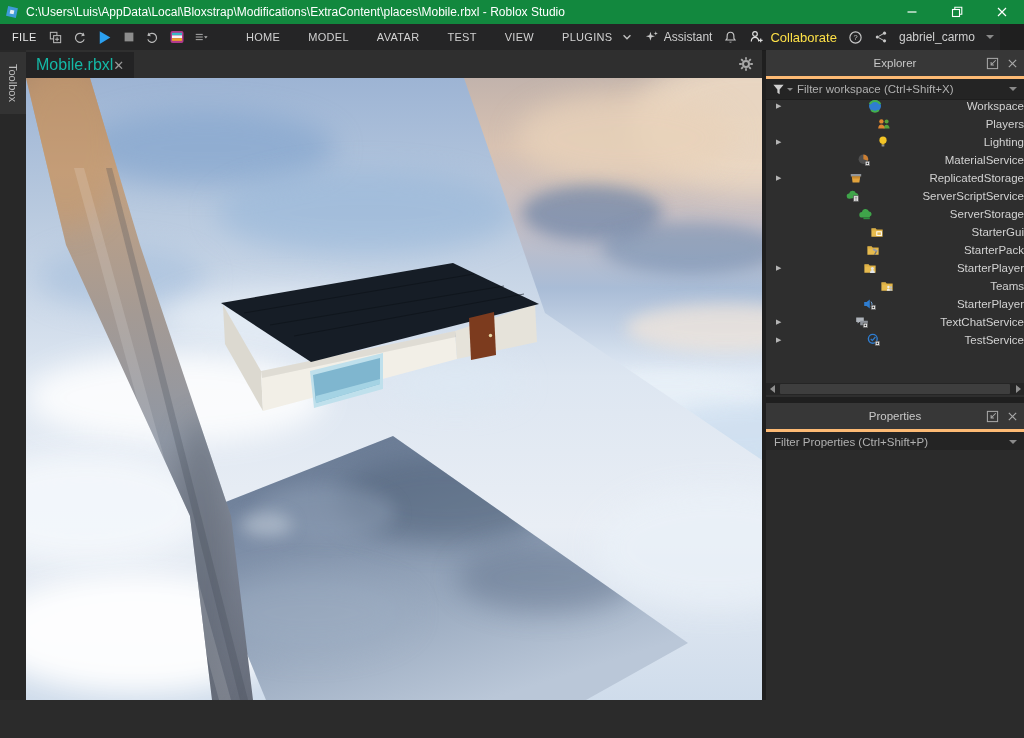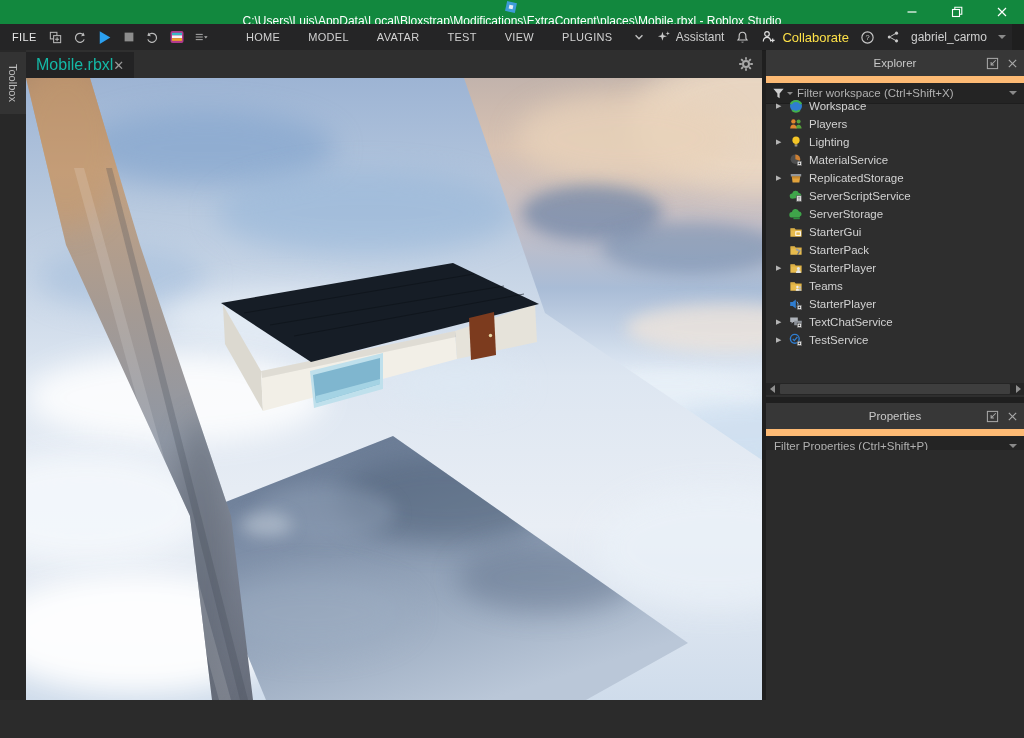--- a/index.html
+++ b/index.html
@@ -2,28 +2,28 @@
 <html><head>
 <meta charset="utf-8">
 <style>
   html,body{margin:0;padding:0;}
   body{width:1024px;height:738px;overflow:hidden;background:#1f1f1f;
        font-family:"Liberation Sans",sans-serif;-webkit-font-smoothing:antialiased;position:relative;}
   .abs{position:absolute;}
   svg{display:block;}
 
   
-  .titlebar{left:0;top:0;width:1024px;height:24px;background:#12883e;display:flex;align-items:center;flex-direction:column;}
+  .titlebar{left:0;top:0;width:1024px;height:24px;background:#12883e;display:flex;align-items:center;}
   .app-icon{margin:0 7px 0 5px;}
   .title-text{color:#ffffff;font-size:12px;white-space:nowrap;}
   .win-controls{position:absolute;right:0;top:0;height:24px;display:flex;}
   .winbtn{width:45px;height:24px;display:flex;align-items:center;justify-content:center;}
 
   
-  .menubar{left:0;top:24px;width:1000px;height:26px;background:#252526;border-bottom:1px solid #1c1c1c;padding-left:12px;}
+  .menubar{left:0;top:24px;width:1000px;height:26px;background:#252526;border-bottom:1px solid #1c1c1c;}
   .file-btn{position:absolute;left:12px;top:0;line-height:26px;color:#e8e8e8;font-size:11px;letter-spacing:.4px;}
   .qat{position:absolute;left:48px;top:0;height:26px;display:flex;align-items:center;gap:9px;}
   .qat span{display:flex;align-items:center;}
   .ribbon-tabs{position:absolute;left:232px;top:0;height:26px;display:flex;}
   .ribbon-tab{line-height:26px;padding:0 14px;color:#d2d2d2;font-size:11px;letter-spacing:.3px;}
   .menu-right{position:absolute;right:6px;top:0;height:26px;display:flex;align-items:center;gap:11px;color:#cfcfcf;font-size:12px;}
   .menu-right .lbl{white-space:nowrap;}
   .pair{display:flex;align-items:center;gap:5px;}
 
   
@@ -34,31 +34,31 @@
   .doc-tab{position:absolute;left:0;top:2px;height:26px;background:#232324;display:flex;align-items:center;padding:0 10px;}
   .doc-tab .t{color:#14b8a6;font-size:16px;margin-right:0;}
   .tab-close{color:#9a9a9a;font-size:13px;line-height:13px;}
   .gear{position:absolute;right:8px;top:6px;}
 
   
   .viewport{left:26px;top:78px;width:736px;height:622px;background:#cfdceb;}
 
   
   .panel{left:766px;width:258px;background:#2e2e2e;}
-  .panel-header{height:26px;background:#373737;border-bottom:7px solid #fdba74;position:relative;
+  .panel-header{height:26px;background:#373737;border-bottom:3px solid #fdba74;position:relative;
                 display:flex;align-items:center;justify-content:center;color:#c8c8c8;font-size:11.5px;}
   .hdr-icons{position:absolute;right:6px;top:0;height:26px;display:flex;align-items:center;gap:8px;}
   .filter-row{height:20px;background:#242424;border-bottom:1px solid #1e1e1e;display:flex;align-items:center;position:relative;}
   .filter-row input{flex:1;background:transparent;border:none;outline:none;color:#b0b0b0;font-size:11.5px;
                     font-family:"Liberation Sans",sans-serif;padding:0 4px;}
   .filter-row input::placeholder{color:#b0b0b0;opacity:1;}
   .caret{width:0;height:0;border-left:4px solid transparent;border-right:4px solid transparent;border-top:4px solid #8a8a8a;margin-right:7px;}
   .funnel-wrap{display:flex;align-items:center;margin-left:6px;gap:2px;}
   .tree{position:absolute;left:0;top:47px;right:0;}
-  .tree-row{height:18px;display:flex;align-items:center;padding-left:10px;}
+  .tree-row{height:18px;display:flex;align-items:center;padding-left:10px;justify-content:space-between;}
   .twisty{width:13px;font-size:7px;color:#b5b5b5;text-align:left;flex:0 0 13px;}
   .ticon{width:14px;height:14px;flex:0 0 14px;margin-right:6px;}
   .tlabel{color:#d2d2d2;font-size:11.5px;white-space:nowrap;}
   .hscroll{position:absolute;left:0;bottom:2px;right:0;height:12px;background:#252525;display:flex;align-items:center;}
   .sarrow{width:12px;height:12px;display:flex;align-items:center;justify-content:center;}
   .tri-l{width:0;height:0;border-top:4px solid transparent;border-bottom:4px solid transparent;border-right:5px solid #8f8f8f;}
   .tri-r{width:0;height:0;border-top:4px solid transparent;border-bottom:4px solid transparent;border-left:5px solid #8f8f8f;}
   .sthumb{flex:1;height:10px;background:#3e3e3e;margin:0 2px;border-radius:1px;}
   .props-empty{position:absolute;left:0;top:47px;right:0;bottom:0;background:#2b2b2b;}
   .bottom-strip{left:0;top:700px;width:1024px;height:38px;background:#2b2b2b;}

